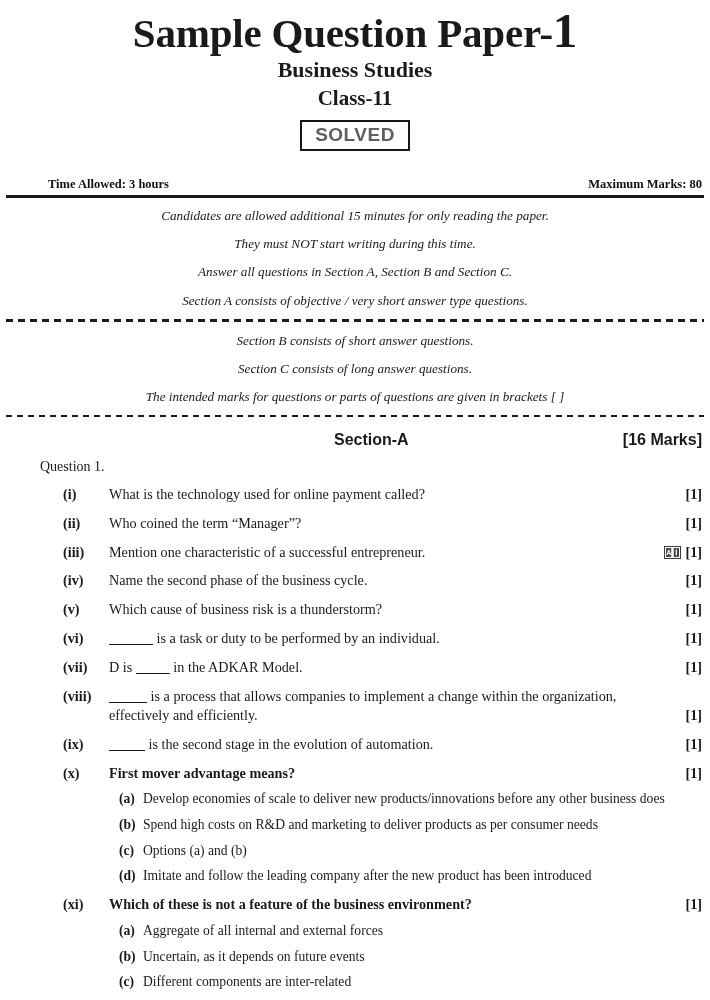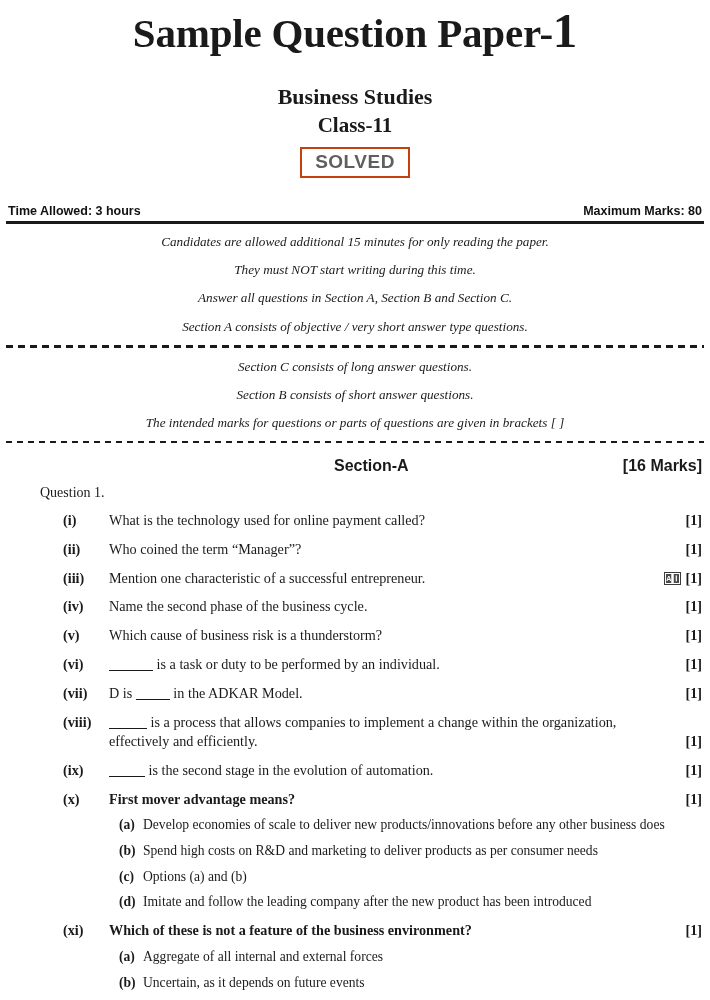--- a/index.html
+++ b/index.html
@@ -40,55 +40,56 @@
   .main-title .paper-num {
     font-size: 49px;
     font-weight: bold;
     line-height: 1;
   }
 
   .subject {
     font-family: "Liberation Serif", "DejaVu Serif", serif;
     font-weight: bold;
     font-size: 22px;
-    margin: 27px 0 0 0;
+    margin: 0 0 0 0;
     line-height: 1.2;
   }
   .klass {
     font-family: "Liberation Serif", "DejaVu Serif", serif;
     font-weight: bold;
     font-size: 21px;
     margin: 3px 0 0 0;
     line-height: 1.2;
   }
 
   .solved-wrap { margin-top: 9px; }
   .solved-badge {
     display: inline-block;
-    border: 2px solid #c2410c;
+    border: 2px solid #0f172a;
     color: #5f5f5f;
     font-family: "Liberation Sans", "DejaVu Sans", sans-serif;
     font-weight: bold;
     font-size: 19px;
     letter-spacing: 0.5px;
     padding: 2px 13px 3px 13px;
     line-height: 1.15;
   }
 
   
   .marks-row {
     display: flex;
     justify-content: space-between;
     align-items: flex-end;
-    font-family: Liberation Sans, sans-serif;
+    font-family: Liberation Serif, serif;
     font-weight: bold;
     font-size: 12.5px;
     margin-top: 26px;
     padding: 0 2px;
     color: #111;
+    margin-left: 40px;
   }
 
   .rule-double {
     margin-top: 3px;
     border: 0;
     border-top: 2.4px solid #1a1a1a;
     border-bottom: 1px solid #1a1a1a;
     height: 3px;
     background: transparent;
     padding: 0;
@@ -247,22 +248,22 @@
   <div class="instructions">
     <p class="line">Candidates are allowed additional 15 minutes for only reading the paper.</p>
     <p class="line">They must NOT start writing during this time.</p>
     <p class="line">Answer all questions in Section A, Section B and Section C.</p>
     <p class="line gap">Section A consists of objective / very short answer type questions.</p>
   </div>
 
   <div class="dashes"></div>
 
   <div class="instructions">
+    <p class="line">Section B consists of short answer questions.</p>
     <p class="line">Section C consists of long answer questions.</p>
-    <p class="line">Section B consists of short answer questions.</p>
     <p class="line gap">The intended marks for questions or parts of questions are given in brackets [ ]</p>
   </div>
 
   <div class="dashes thin"></div>
 
   <div class="section-row">
     <span class="sec-title">Section-A</span>
     <span class="sec-marks">[16 Marks]</span>
   </div>
 

